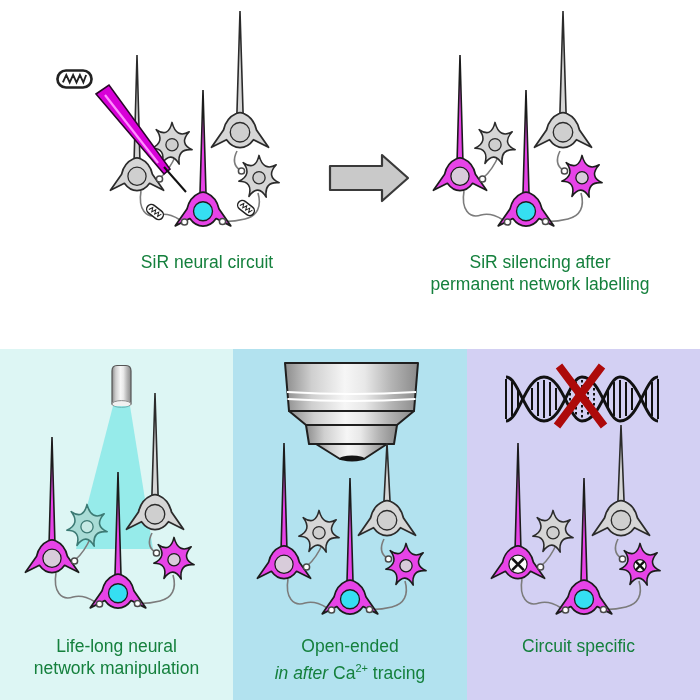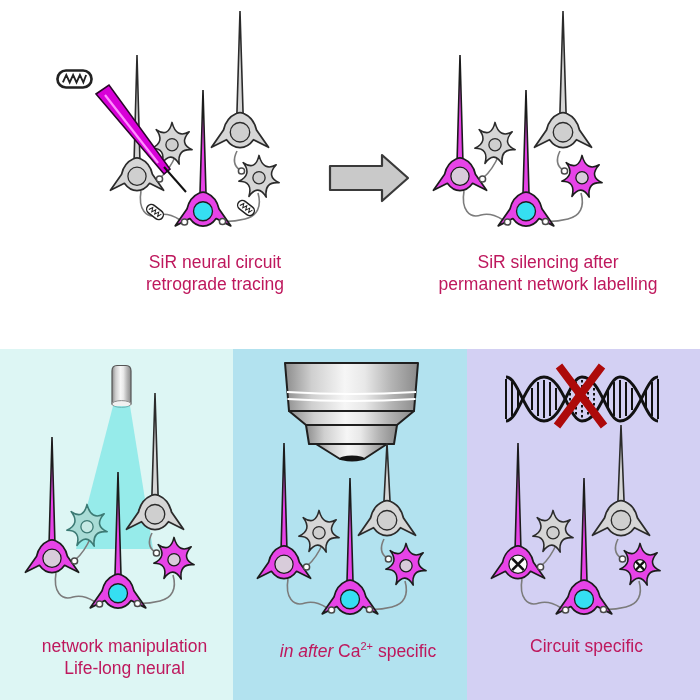--- a/index.html
+++ b/index.html
@@ -2,22 +2,22 @@
 <html><head>
 <meta charset="utf-8">
 <style>
   html,body{margin:0;padding:0;background:#fff;}
   .page{
     position:relative;width:700px;height:700px;background:#ffffff;overflow:hidden;
     font-family:"Liberation Sans", sans-serif;
   }
   svg.scene{position:absolute;left:0;top:0;}
   .cap{
-    position:absolute;text-align:center;color:#be185d;
-    font-size:17.5px;line-height:22px;font-weight:400;margin-left:8px;
+    position:absolute;text-align:center;color:#15803d;
+    font-size:17.5px;line-height:22px;font-weight:400;
   }
   .cap sup{font-size:11px;}
   
   .nb-gray   { --body:#d6d6d6; --nuc:#cfcfcf; --stroke:#2b2b2b; }
   .nb-mag    { --body:#e743e7; --nuc:#d8ccda; --stroke:#1c1c1c; }
   .nb-central{ --body:#e743e7; --nuc:#35dff2; --stroke:#1c1c1c; }
   .nb-teal   { --body:#a9dcd6; --nuc:#c6eae5; --stroke:#3c7a74; }
   .nb-ko     { --body:#e743e7; --nuc:#fbfbfb; --stroke:#1c1c1c; }
 </style>
 </head>
@@ -232,34 +232,34 @@
     </g>
     <use href="#bouts" x="584" y="600"></use>
 
     <path d="M-5.8,-5.8 L5.8,5.8 M5.8,-5.8 L-5.8,5.8" transform="translate(518,564.3)" stroke="#111111" stroke-width="2.5"></path>
     <path d="M-5.8,-5.8 L5.8,5.8 M5.8,-5.8 L-5.8,5.8" transform="translate(640,565.7) scale(0.74)" stroke="#111111" stroke-width="3.2"></path>
   </g>
 </svg>
 
 <div class="cap" style="left:32px;top:251px;width:350px;">
   <div>SiR neural circuit</div>
-  <div>retrograde tracing</div>
 </div>
 
 <div class="cap" style="left:365px;top:251px;width:350px;">
   <div>SiR silencing after</div>
   <div>permanent network labelling</div>
 </div>
 
 <div class="cap" style="left:0;top:635px;width:233px;">
+  <div>Life-long neural</div>
   <div>network manipulation</div>
-  <div>Life-long neural</div>
 </div>
 
 <div class="cap" style="left:233px;top:635px;width:234px;">
-  <div><i>in after</i><span> Ca</span><sup>2+</sup><span> specific</span></div>
+  <div>Open-ended</div>
+  <div><i>in after</i><span> Ca</span><sup>2+</sup><span> tracing</span></div>
 </div>
 
 <div class="cap" style="left:467px;top:635px;width:207px;padding-left:8px;">
   <div>Circuit specific</div>
 </div>
 
 </div>
 
 </body></html>

